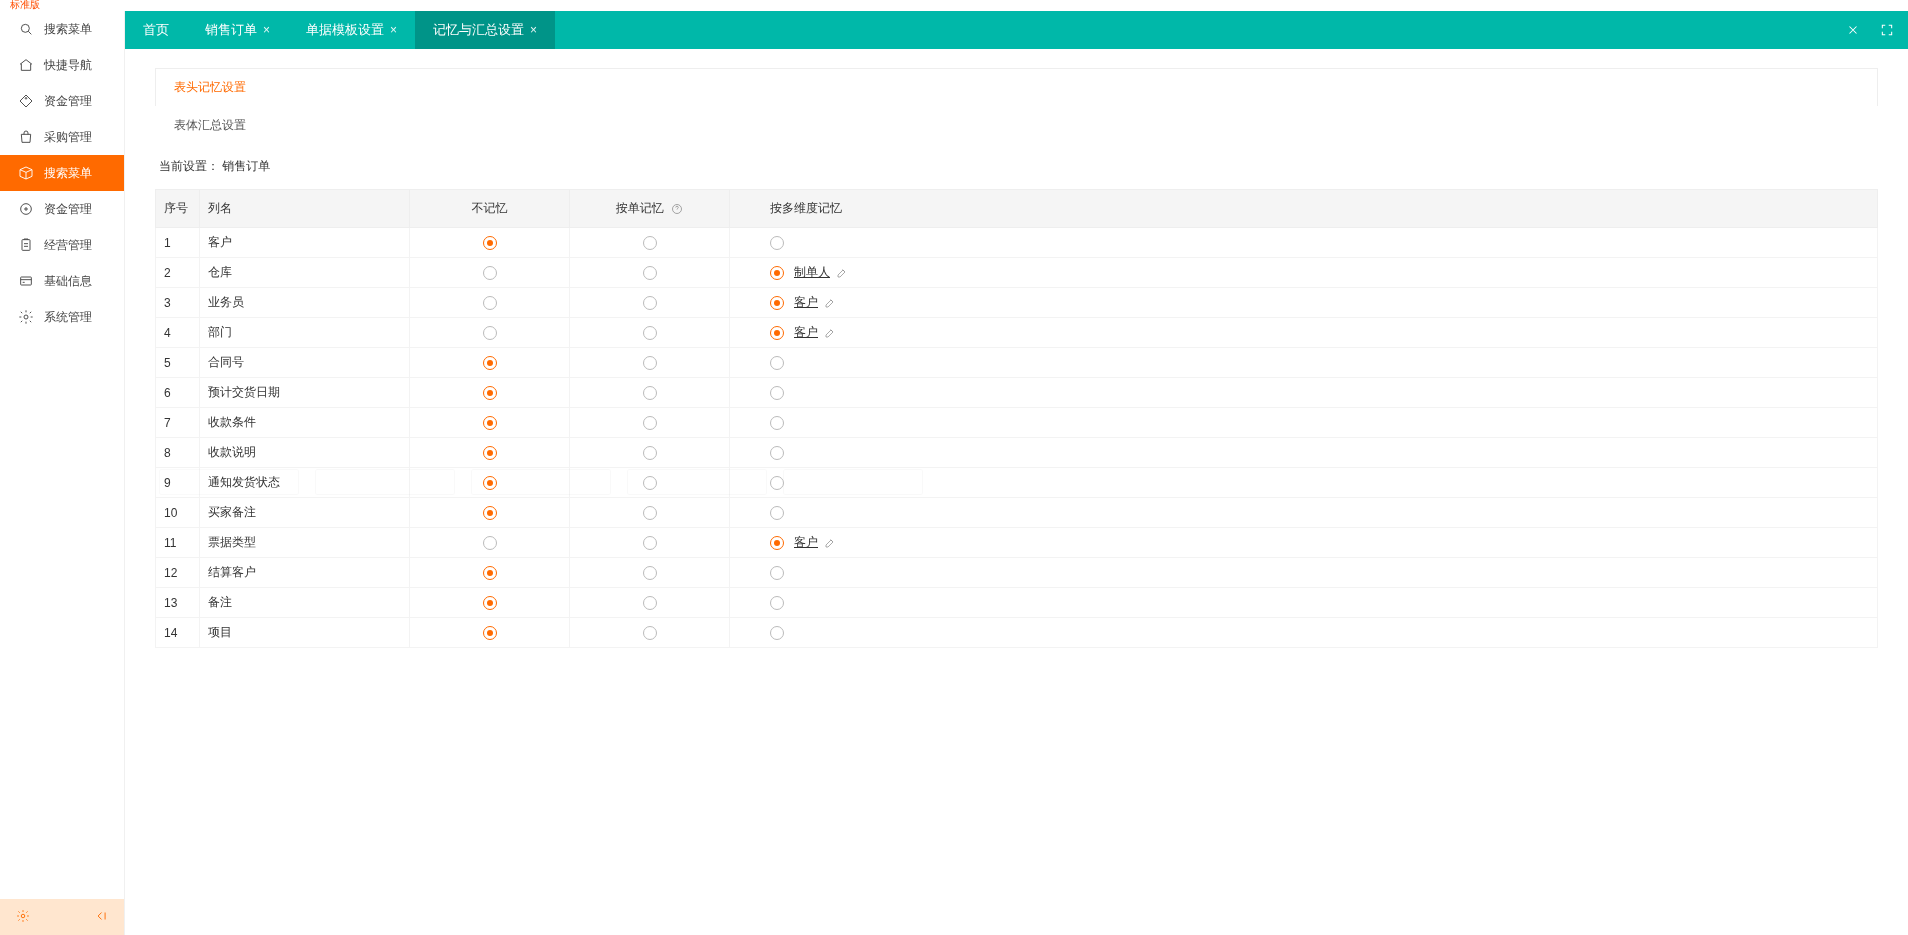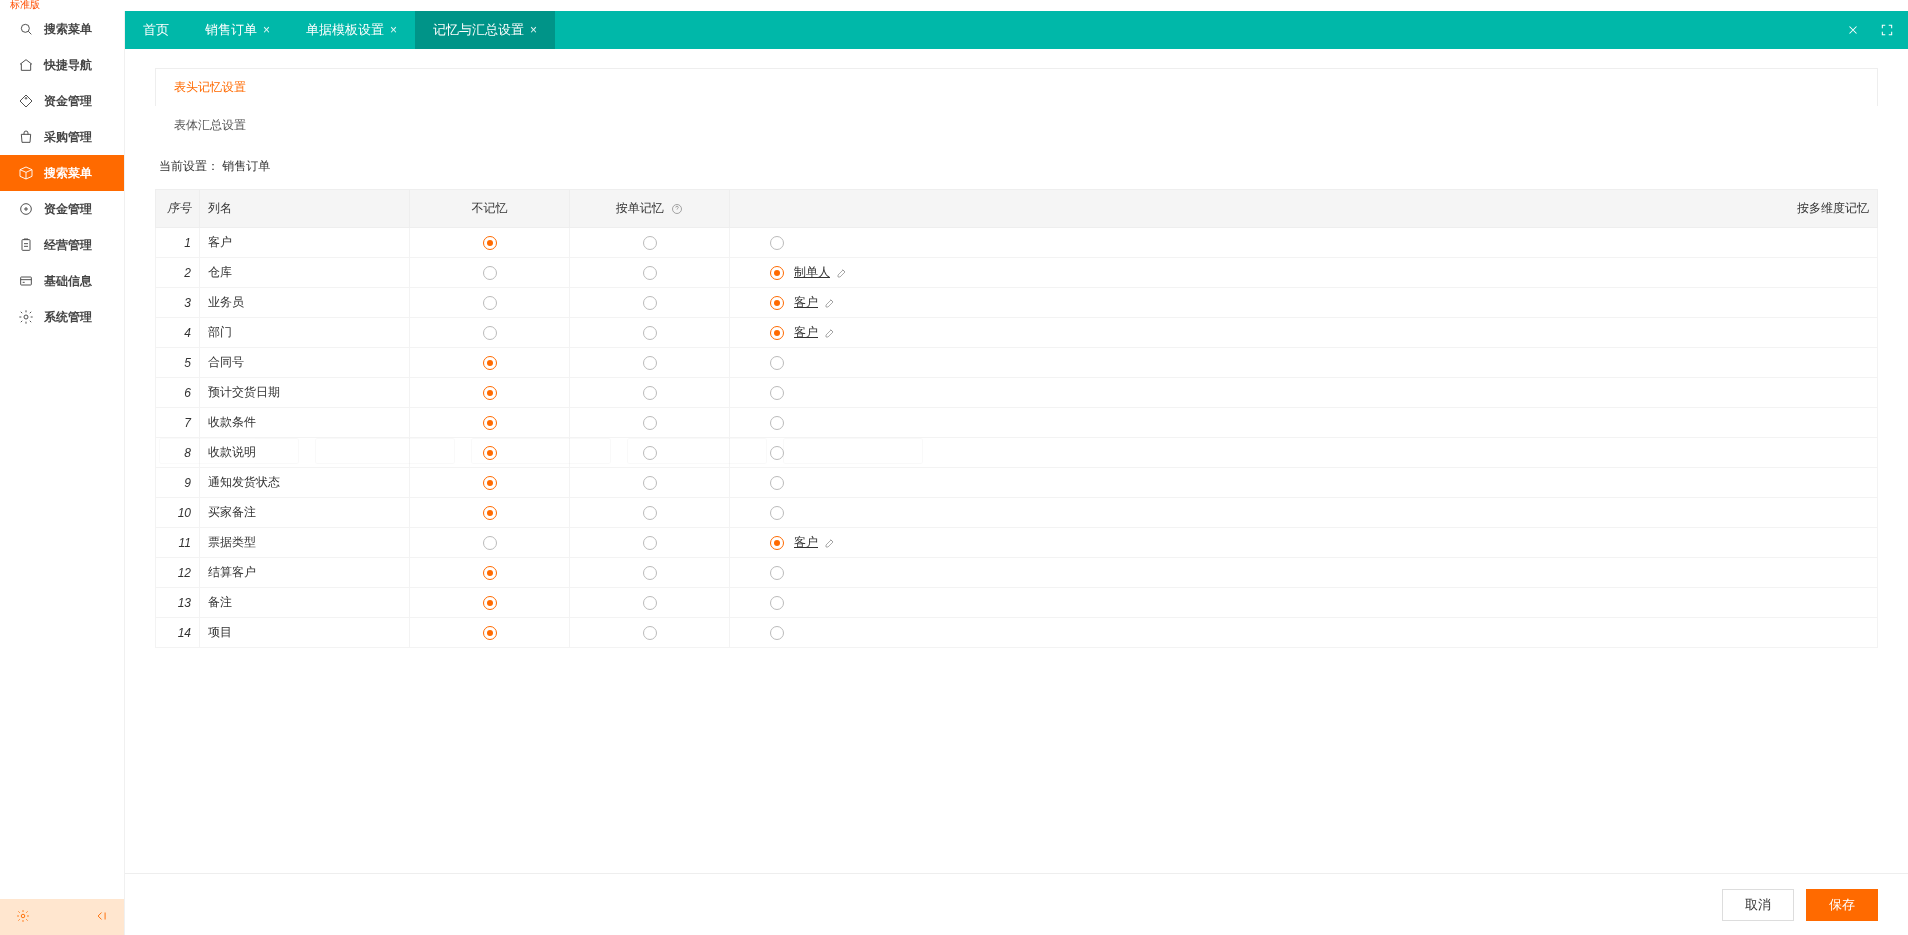--- a/index.html
+++ b/index.html
@@ -8,21 +8,21 @@
 .app { display: flex; flex-direction: column; height: 935px; width: 1908px; }
 
 
 .topbar { height: 11px; background: #fff; position: relative; }
 .topbar .badge { position: absolute; left: 10px; top: -2px; color: #ff4d00; font-size: 10px; }
 
 
 .body { flex: 1; display: flex; min-height: 0; }
 
 
-.sidebar { width: 125px; background: #fff; display: flex; flex-direction: column; border-right: 1px solid #f0f0f0; font-weight: bold; }
+.sidebar { width: 125px; background: #fff; display: flex; flex-direction: column; border-right: 1px solid #f0f0f0; }
 .side-items { flex: 1; }
 .side-item { display: flex; align-items: center; height: 36px; padding: 0 18px; color: #444; cursor: pointer; gap: 10px; }
 .side-item.active { background: #ff6a00; color: #fff; }
 .side-item .ico { width: 16px; height: 16px; display: inline-flex; align-items: center; justify-content: center; }
 .side-item .ico svg { width: 16px; height: 16px; stroke: currentColor; fill: none; stroke-width: 1.4; }
 .side-foot { height: 36px; background: #ffe6cf; display: flex; align-items: center; justify-content: space-between; padding: 0 16px; }
 .side-foot .ico svg { width: 14px; height: 14px; stroke: #ff6a00; fill: none; stroke-width: 1.6; }
 
 
 .main { flex: 1; display: flex; flex-direction: column; min-width: 0; }
@@ -50,26 +50,26 @@
 .inner-tab.active { color: #ff6a00; border-color: #eee; }
 
 
 .cur { padding: 14px 4px; color: #333; }
 
 
 .table-wrap { flex: 1; overflow: auto; }
 table { width: 100%; border-collapse: collapse; table-layout: fixed; }
 thead th { background: #f5f5f5; font-weight: normal; text-align: left; padding: 10px 8px; color: #333; border: 1px solid #eee; }
 tbody td { padding: 6px 8px; border: 1px solid #f3f3f3; vertical-align: middle; }
-.col-seq { width: 44px; text-align: right; font-style: italic; }
+.col-seq { width: 44px; text-align: left; }
 .col-name { width: 210px; }
 .col-a, .col-b { width: 160px; text-align: center; }
 .col-c { text-align: left; padding-left: 40px !important; }
 thead .col-a, thead .col-b { text-align: center; }
-thead .col-c { text-align: right; padding-left: 40px; }
+thead .col-c { text-align: left; padding-left: 40px; }
 
 
 .radio { display: inline-block; width: 14px; height: 14px; border: 1px solid #bbb; border-radius: 50%; position: relative; vertical-align: middle; cursor: pointer; background: #fff; }
 .radio.sel { border-color: #ff6a00; }
 .radio.sel::after { content: ""; position: absolute; inset: 3px; background: #ff6a00; border-radius: 50%; }
 
 .dim-link { text-decoration: underline; color: #333; margin-left: 10px; cursor: pointer; }
 .edit-ico { display: inline-flex; margin-left: 6px; cursor: pointer; vertical-align: middle; }
 .edit-ico svg { width: 12px; height: 12px; stroke: #888; fill: none; stroke-width: 1.4; }
 
@@ -401,19 +401,15 @@
                   <td class="col-name">项目</td>
                   <td class="col-a"><span class="radio sel"></span></td>
                   <td class="col-b"><span class="radio"></span></td>
                   <td class="col-c"><span class="radio"></span></td>
                 </tr>
               </tbody>
           </table>
         </div>
       </div>
 
-      <div class="footer">
-        <button class="btn-default">取消</button>
-        <button class="btn-primary">保存</button>
-      </div>
     </div>
   </div>
 </div>
 
 </body></html>

